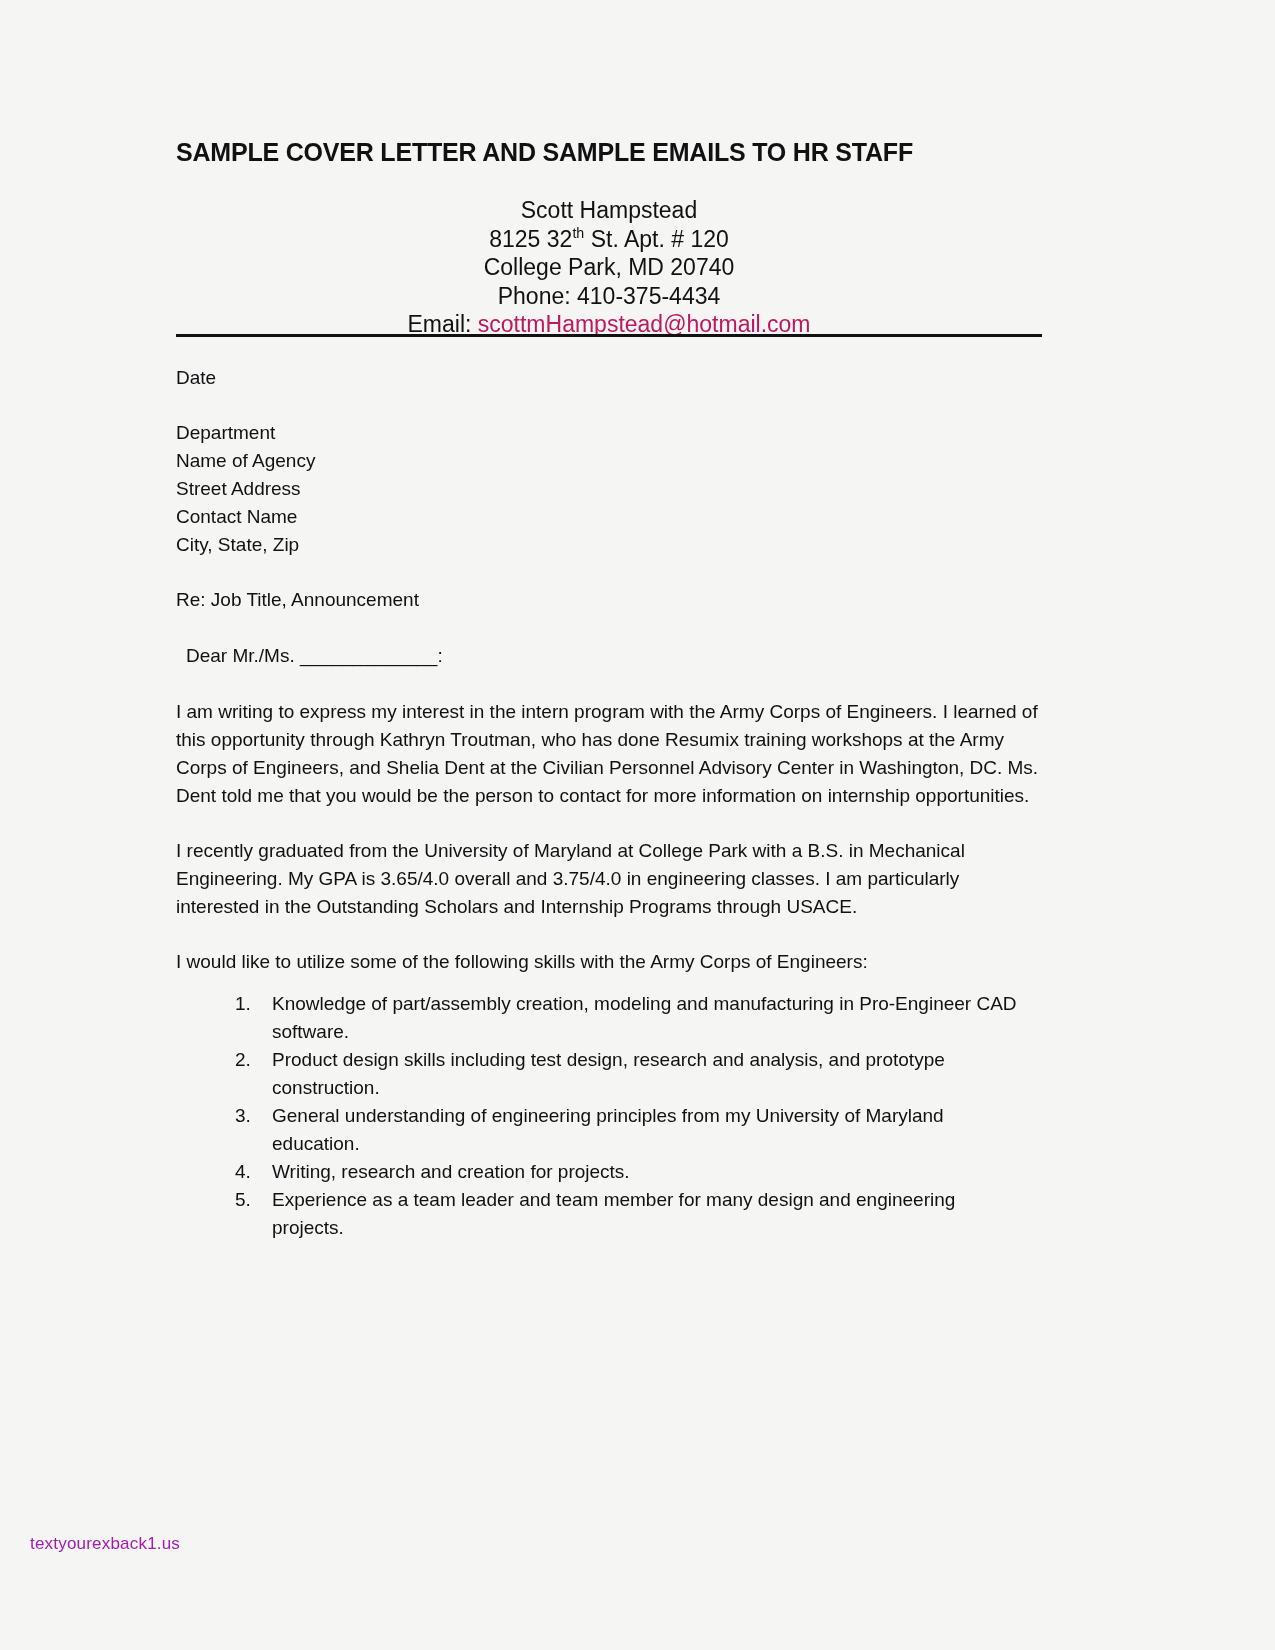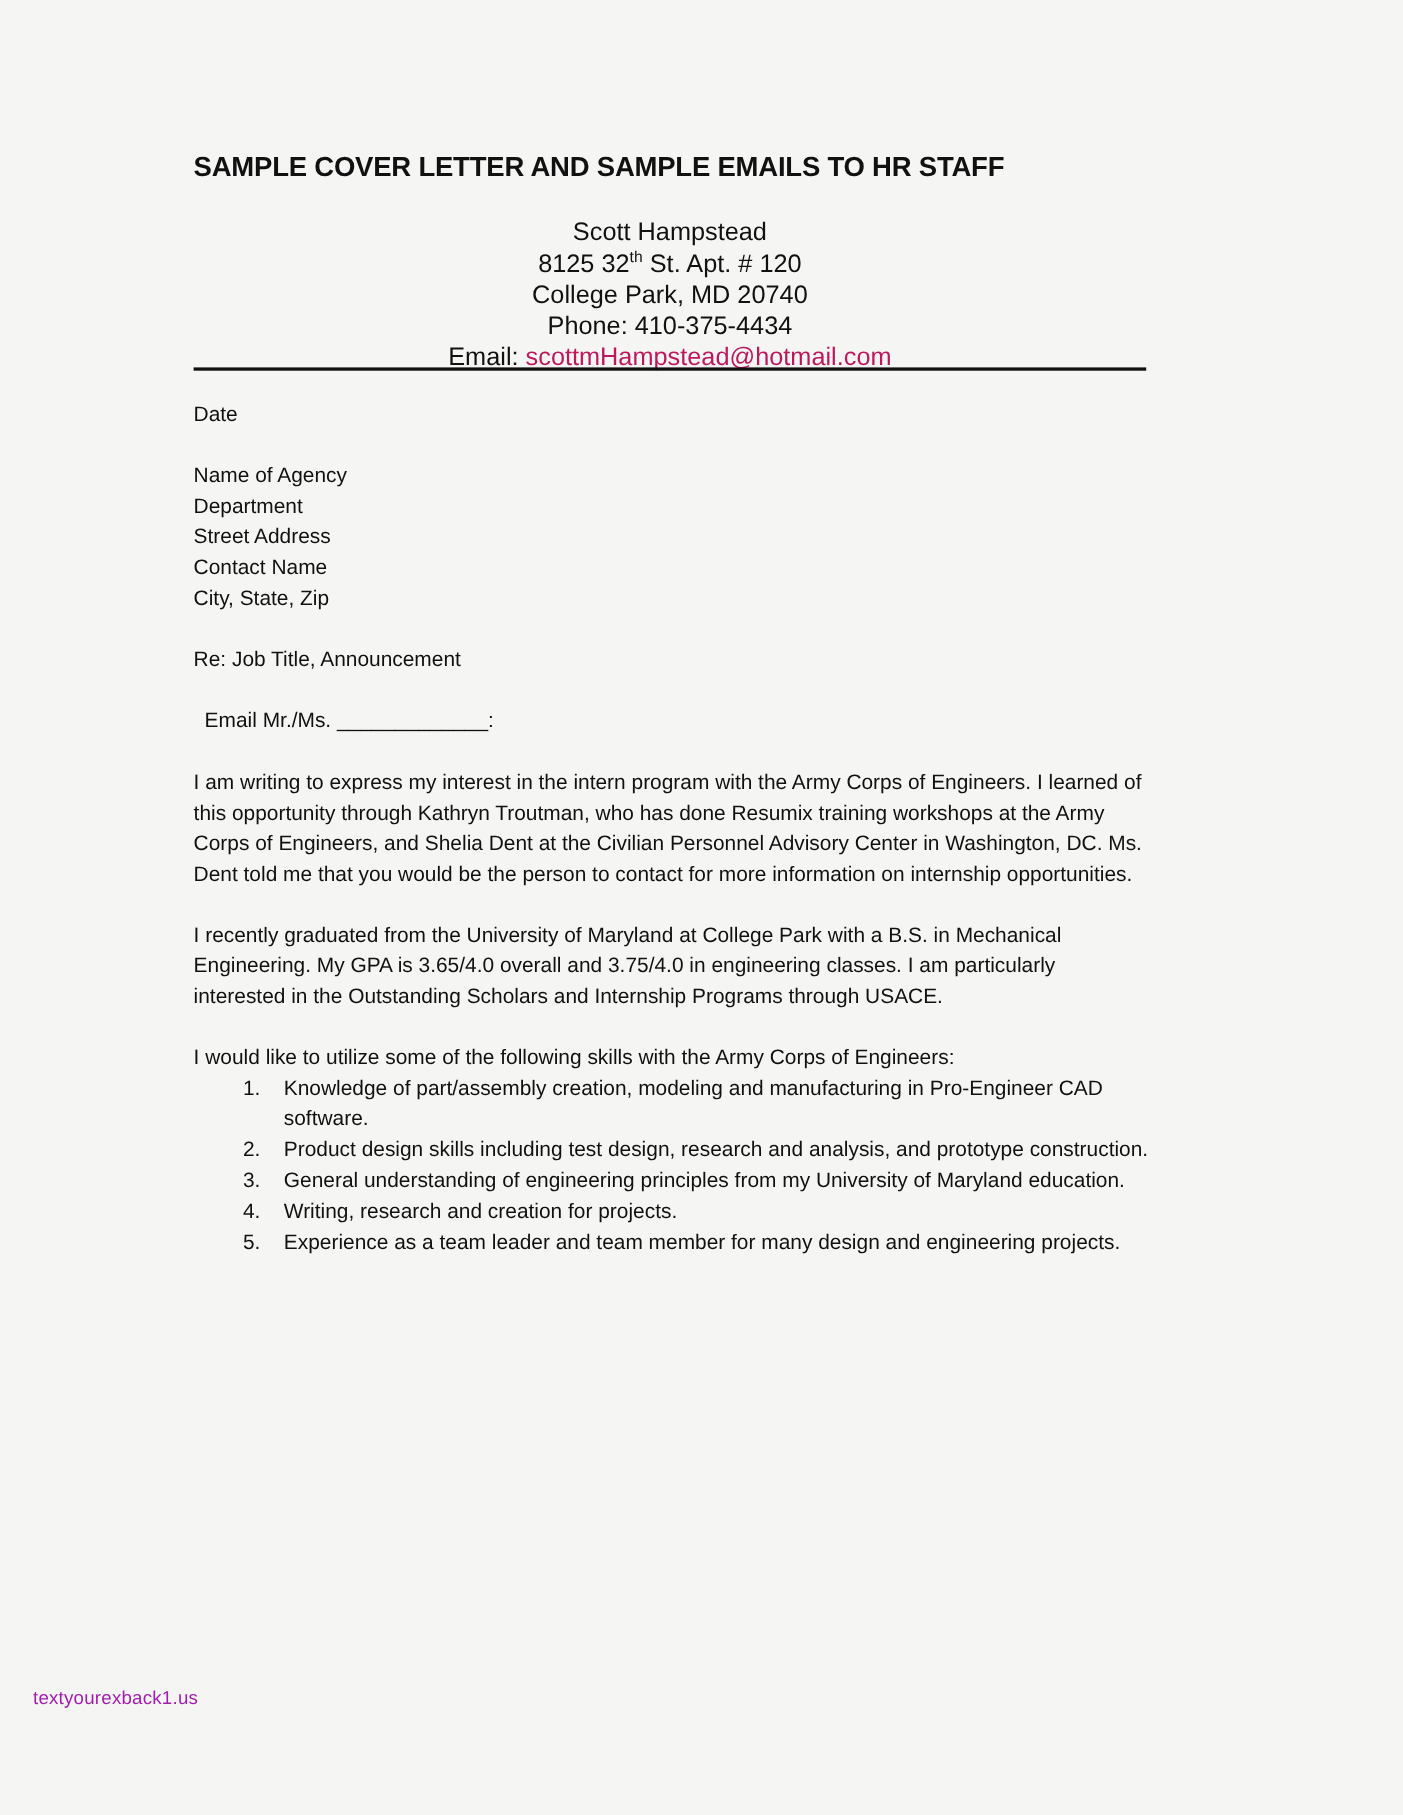--- a/index.html
+++ b/index.html
@@ -96,21 +96,21 @@
   .para {
     margin: 0 0 27px 0;
     text-align: left;
   }
 
   .skills-intro {
     margin: 0 0 0 0;
   }
 
   ol.skills-list {
-    margin: 0;
+    margin: 14px;
     padding: 0 0 0 66px;
     list-style: decimal;
   }
   ol.skills-list li {
     padding-left: 16px;
     margin: 0;
   }
 
   .watermark {
     position: absolute;
@@ -137,30 +137,30 @@
     <span class="lh-line"><span>Email: </span><span class="email-link">scottmHampstead@hotmail.com</span></span>
   </div>
 
   <div class="rule"></div>
 
   <div class="body-block">
 
     <div class="date-line">Date</div>
 
     <div class="addr-block">
+      <span>Department</span>
       <span>Name of Agency</span>
-      <span>Department</span>
       <span>Street Address</span>
       <span>Contact Name</span>
       <span>City, State, Zip</span>
     </div>
 
     <div class="re-line">Re: Job Title, Announcement</div>
 
-    <div class="salutation">Email Mr./Ms. _____________:</div>
+    <div class="salutation">Dear Mr./Ms. _____________:</div>
 
     <p class="para">I am writing to express my interest in the intern program with the Army Corps of Engineers.  I learned of this opportunity through Kathryn Troutman, who has done Resumix training workshops at the Army Corps of Engineers, and Shelia Dent at the Civilian Personnel Advisory Center in Washington, DC.  Ms. Dent told me that you would be the person to contact for more information on internship opportunities.</p>
 
     <p class="para">I recently graduated from the University of Maryland at College Park with a B.S. in Mechanical Engineering.  My GPA is 3.65/4.0 overall and 3.75/4.0 in engineering classes. I am particularly interested in the Outstanding Scholars and Internship Programs through USACE.</p>
 
     <p class="skills-intro">I would like to utilize some of the following skills with the Army Corps of Engineers:</p>
 
     <ol class="skills-list">
       <li> Knowledge of part/assembly creation, modeling and manufacturing in Pro-Engineer CAD software.</li>
       <li>Product design skills including test design, research and analysis, and prototype construction.</li>

